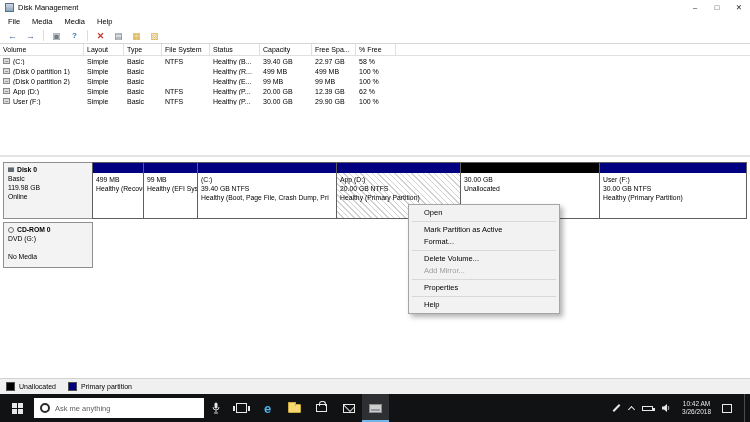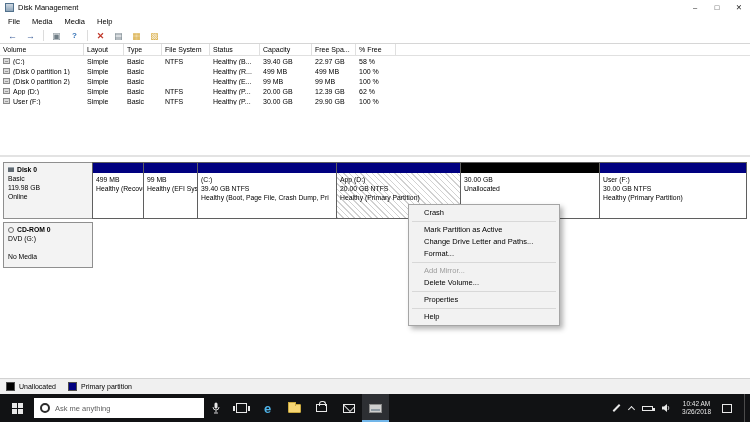--- a/index.html
+++ b/index.html
@@ -292,28 +292,27 @@
   <div class="legend">
     <span class="swatch sw-black"></span>
     <span>Unallocated</span>
     <span class="swatch sw-navy"></span>
     <span>Primary partition</span>
   </div>
 
 </div>
 
 <div class="ctx">
-  <div class="ctx-item">Crash</div>
+  <div class="ctx-item">Open</div>
   <div class="ctx-sep"></div>
   <div class="ctx-item">Mark Partition as Active</div>
-  <div class="ctx-item">Change Drive Letter and Paths...</div>
   <div class="ctx-item">Format...</div>
   <div class="ctx-sep"></div>
+  <div class="ctx-item">Delete Volume...</div>
   <div class="ctx-item disabled">Add Mirror...</div>
-  <div class="ctx-item">Delete Volume...</div>
   <div class="ctx-sep"></div>
   <div class="ctx-item">Properties</div>
   <div class="ctx-sep"></div>
   <div class="ctx-item">Help</div>
 </div>
 
 <div class="taskbar">
   <div class="tk-btn start">
     <span class="win-logo">
         <span></span>

